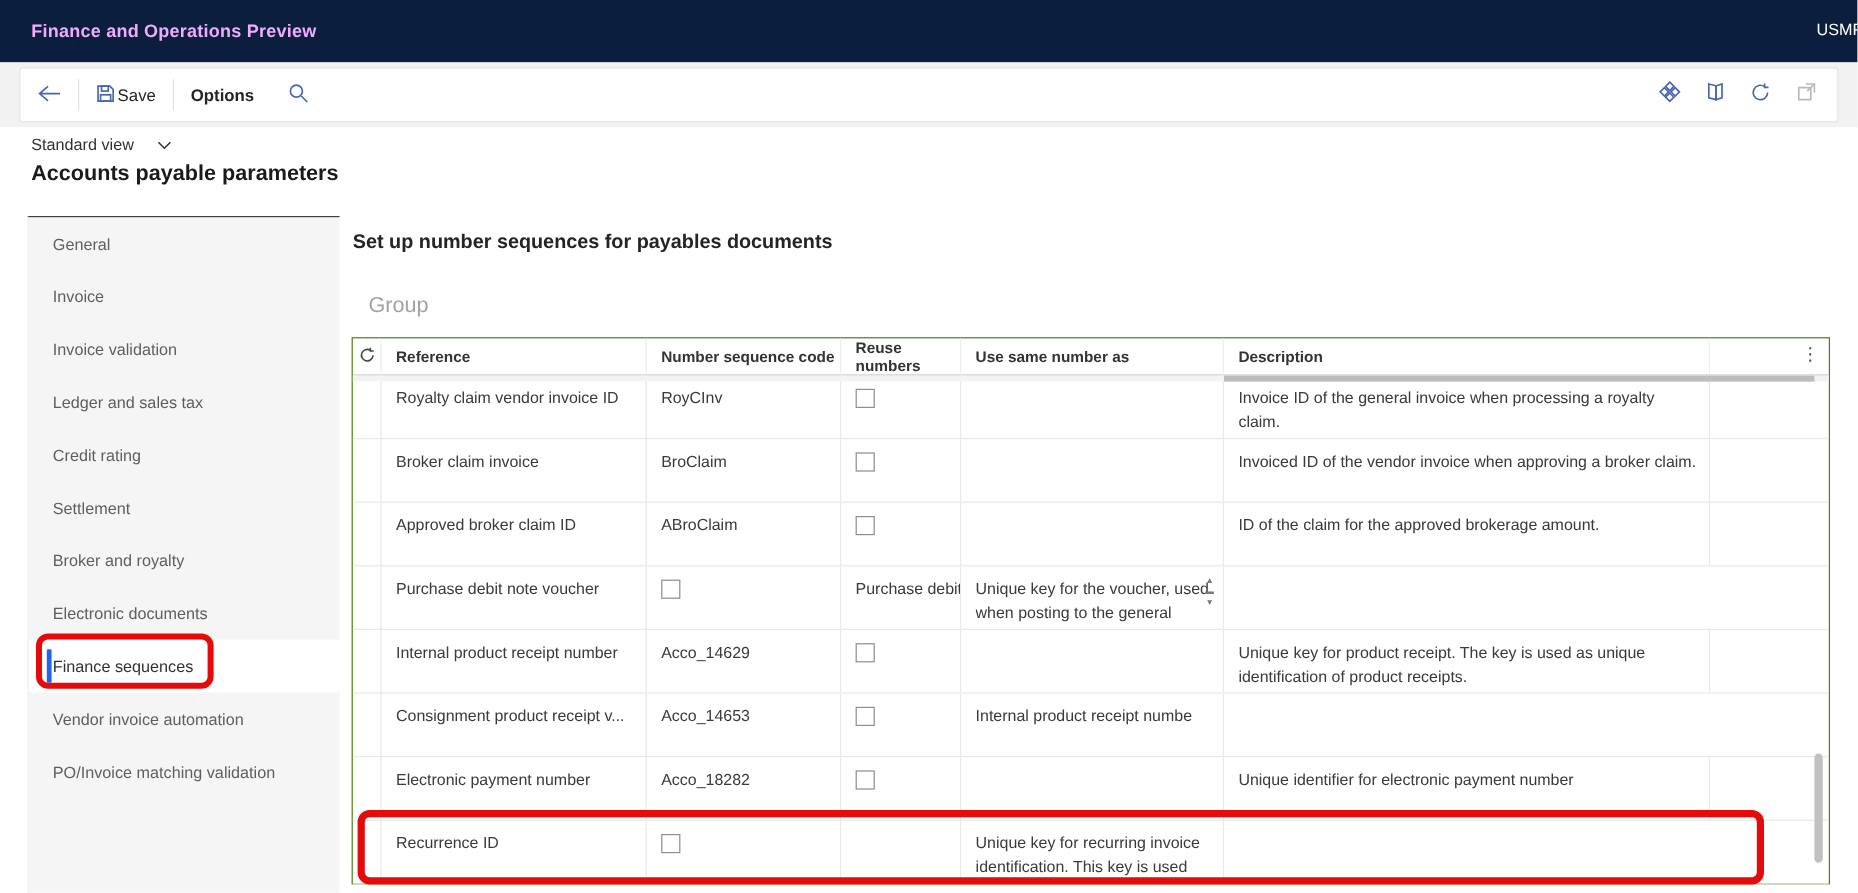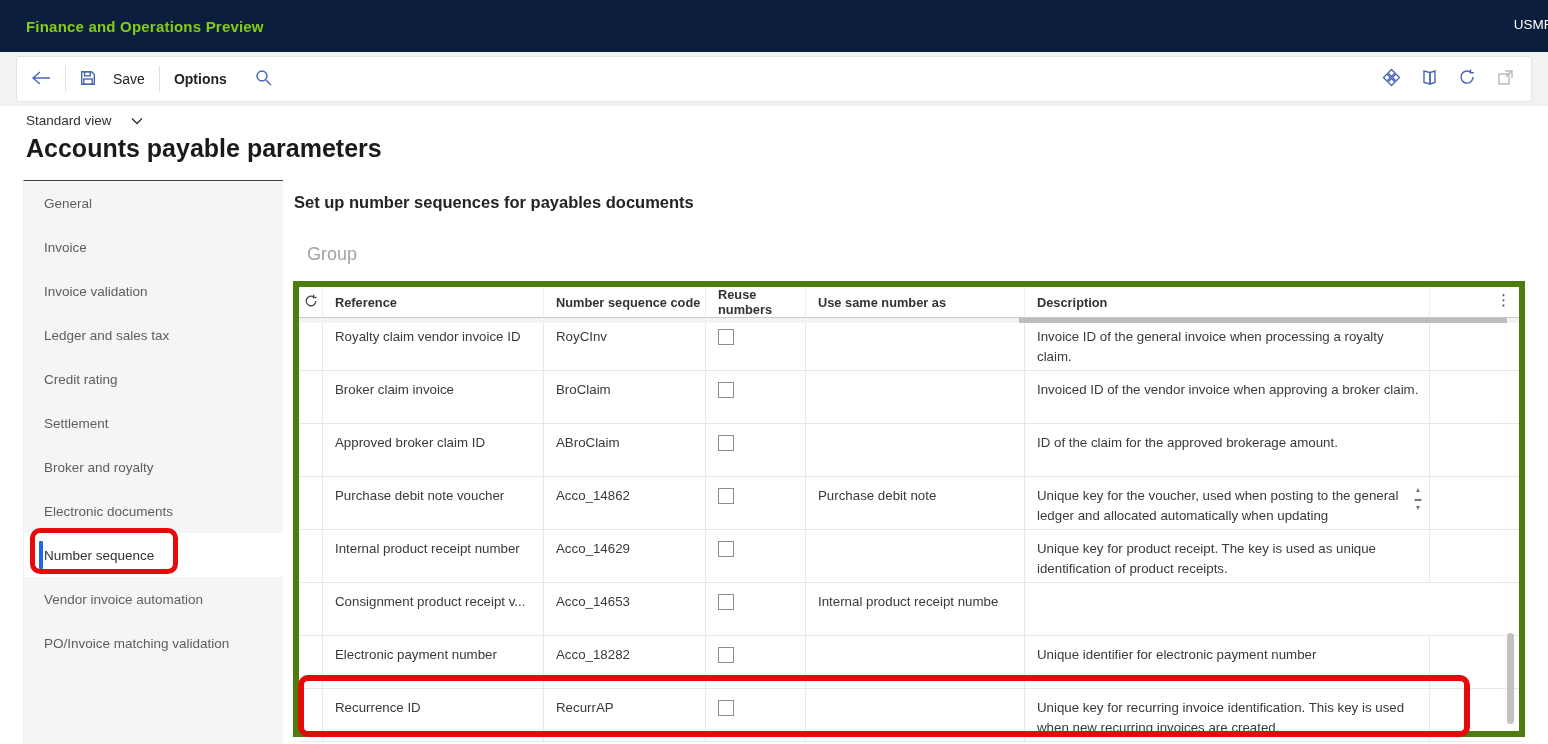--- a/index.html
+++ b/index.html
@@ -3,57 +3,57 @@
 <meta charset="utf-8">
 <style>
   * { margin:0; padding:0; box-sizing:border-box; }
   html,body { width:1548px; height:744px; overflow:hidden; background:#ffffff;
     font-family:"Liberation Sans", sans-serif; color:#323130; }
   .page { position:relative; width:1548px; height:744px; }
 
   
   .appbar { position:absolute; left:0; top:0; width:100%; height:52px;
     background:var(--topbar,#0c1e3d); display:flex; align-items:center; }
-  .appbar-title { color:#84cc16; font-size:15px; font-weight:bold; margin-left:26px; letter-spacing:.2px; }
+  .appbar-title { color:#f0abfc; font-size:15px; font-weight:bold; margin-left:26px; letter-spacing:.2px; }
   .appbar-company { position:absolute; right:-4px; top:17px; color:#fff; font-size:13.5px; }
 
   
   .toolbar-strip { position:absolute; left:0; top:52px; width:100%; height:54px; background:#f2f2f2; }
   .toolbar { position:absolute; left:16px; top:56px; right:16px; height:46px; background:#fff;
     border:1px solid #e4e4e4; border-radius:3px; display:flex; align-items:center; }
-  .tb-btn { display:flex; align-items:center; gap:17px; padding:0 14px; height:100%;
+  .tb-btn { display:flex; align-items:center; gap:2px; padding:0 14px; height:100%;
     font-size:14px; color:#252423; cursor:pointer; }
   .tb-sep { width:1px; height:26px; background:#e1e1e1; }
   .tb-icons-right { margin-left:auto; display:flex; align-items:center; gap:14px; padding-right:14px; }
   .icon-btn { width:24px; height:24px; display:flex; align-items:center; justify-content:center; cursor:pointer; }
   svg.blu { stroke:var(--accent,#4866b3); fill:none; stroke-width:1.4; }
   svg.gry { stroke:#b9b9b9; fill:none; stroke-width:1.4; }
 
   
   .view-switch { position:absolute; left:26px; top:113px; font-size:13.5px; color:#323130;
     display:flex; align-items:center; gap:19px; cursor:pointer; }
-  .page-title { position:absolute; left:26px; top:134px; font-size:25px; font-weight:bold; color:#1b1a19; }
+  .page-title { position:absolute; left:26px; top:134px; font-size:18px; font-weight:bold; color:#1b1a19; }
 
   
   .card { position:absolute; left:23px; top:180px; width:1502px; height:564px; background:#fff; }
 
   .sidebar { position:absolute; left:0; top:0; width:260px; height:564px; background:#f5f5f5;
     border-top:1px solid #404040; border-left:1px solid #eeeeee; }
   .side-item { height:44px; display:flex; align-items:center; padding-left:20px;
     font-size:13.5px; color:#605e5c; cursor:pointer; position:relative; }
   .side-item.selected { background:#ffffff; color:#323130; }
   .side-item.selected::before { content:""; position:absolute; left:15px; top:8px; bottom:8px;
     width:4px; background:var(--selection,#2266e3); border-radius:1px; }
 
   .section-heading { position:absolute; left:271px; top:13px; font-size:16.5px; font-weight:bold; color:#252423; }
   .group-btn { position:absolute; left:284px; top:64px; font-size:18px; color:#a3a2a0; }
 
   
   .grid { position:absolute; left:270px; top:101px; width:1232px; height:456px;
-    border:6px solid #4d7c0f; background:#fff; font-size:13.3px; color:#3b3a39; }
+    border:1px solid #4d7c0f; background:#fff; font-size:13.3px; color:#3b3a39; }
   .trow, .thead { display:grid; grid-template-columns:24px 221px 162px 100px 219px 405px 1fr; }
   .thead { height:31px; border-bottom:1px solid #c9c9c9; align-items:center; position:relative; }
   .thead .hcell { font-size:12.8px; font-weight:bold; color:#333; padding-left:12px;
     border-right:1px solid #ededed; height:100%; display:flex; align-items:center; }
   .thead .hcell.nb { border-right:none; }
   .kebab { position:absolute; right:8px; top:4px; font-size:15px; color:#444; cursor:pointer; letter-spacing:0; }
   .hscroll { position:absolute; left:0; top:31px; width:100%; height:5px; background:#f3f3f3; z-index:3; }
   .hscroll .thumb { position:absolute; left:59%; width:40%; height:5px; background:#bdbdbd; }
 
   .trow { height:53px; border-bottom:1px solid #e8e8e8; }
@@ -194,21 +194,21 @@
       <div class="side-item">
           <span>Settlement</span>
         </div>
       <div class="side-item">
           <span>Broker and royalty</span>
         </div>
       <div class="side-item">
           <span>Electronic documents</span>
         </div>
       <div class="side-item selected">
-          <span>Number sequence</span>
+          <span>Finance sequences</span>
         </div>
       <div class="side-item">
           <span>Vendor invoice automation</span>
         </div>
       <div class="side-item">
           <span>PO/Invoice matching validation</span>
         </div>
     </div>
 
     <div class="section-heading">Set up number sequences for payables documents</div>
@@ -268,21 +268,20 @@
         <div class="cell"><span></span></div>
         <div class="cell desc">
             <span class="txt">ID of the claim for the approved brokerage amount.</span>
           </div>
         <div class="cell filler"></div>
       </div>
 
       <div class="trow">
         <div class="cell gutter"></div>
         <div class="cell"><span>Purchase debit note voucher</span></div>
-        <div class="cell"><span>Acco_14862</span></div>
         <div class="cell"><span class="checkbox"></span></div>
         <div class="cell"><span>Purchase debit note</span></div>
         <div class="cell desc">
             <span class="txt">Unique key for the voucher, used when posting to the general ledger and allocated automatically when updating</span>
           <span class="scroll-ind">
               <span>▲</span>
               <span>▬</span>
               <span>▼</span>
             </span>
         </div>
@@ -318,21 +317,20 @@
         <div class="cell"><span></span></div>
         <div class="cell desc">
             <span class="txt">Unique identifier for electronic payment number</span>
           </div>
         <div class="cell filler"></div>
       </div>
 
       <div class="trow">
         <div class="cell gutter"></div>
         <div class="cell"><span>Recurrence ID</span></div>
-        <div class="cell"><span>RecurrAP</span></div>
         <div class="cell"><span class="checkbox"></span></div>
         <div class="cell"><span></span></div>
         <div class="cell desc">
             <span class="txt">Unique key for recurring invoice identification. This key is used when new recurring invoices are created.</span>
           </div>
         <div class="cell filler"></div>
       </div>
 
       <div class="vscroll-thumb"></div>
     </div>

